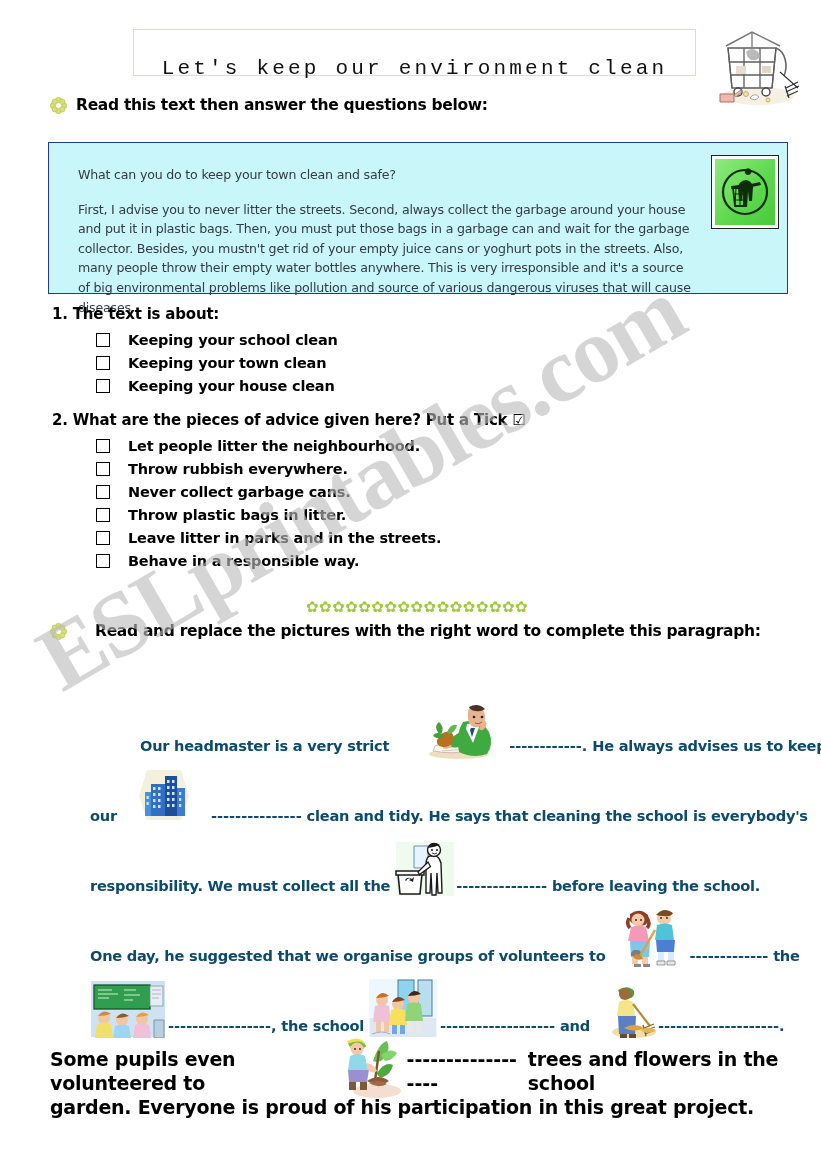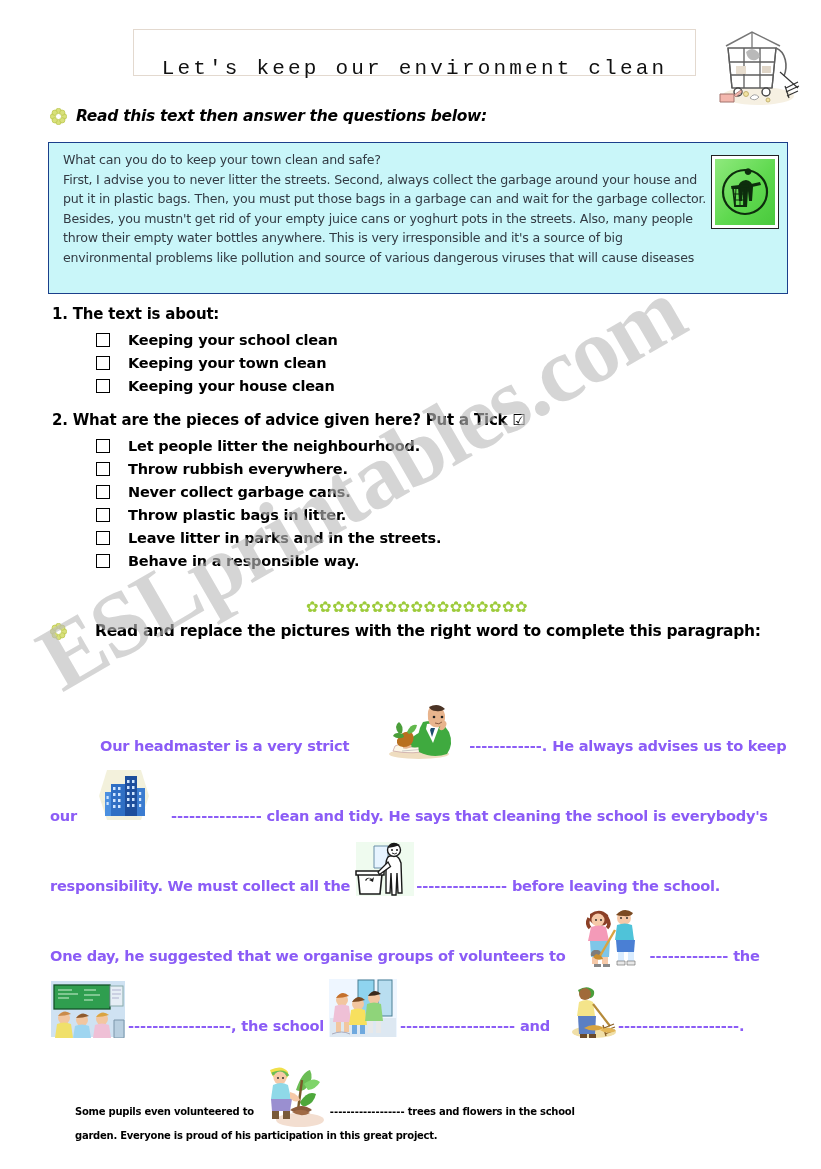--- a/index.html
+++ b/index.html
@@ -104,21 +104,21 @@
     position: absolute;
     left: 14px;
     top: 7px;
     width: 645px;
     font-family: "DejaVu Sans", sans-serif;
     font-size: 12.6px;
     line-height: 19.6px;
     color: #333b44;
     letter-spacing: -.2px;
   }
-  .passage-text p { margin: 0; }
+  .passage-text p { margin: 15px; }
   .recycle-sign {
     position: absolute;
     right: 8px;
     top: 12px;
     width: 68px;
     height: 74px;
     background: #ffffff;
     border: 1px solid #222;
     box-sizing: border-box;
     padding: 3px;
@@ -191,50 +191,50 @@
     z-index: 4;
   }
   .gf-line {
     position: relative;
     height: 70px;
     font-family: "DejaVu Sans", sans-serif;
     font-size: 14.6px;
     font-weight: bold;
     letter-spacing: -.25px;
     white-space: nowrap;
-    color: #8b5cf6;
+    color: #0c4a6e;
+    margin-left: 40px;
   }
   .gf-inline {
     position: absolute;
     bottom: 2px;
     left: 0;
     display: flex;
     align-items: flex-end;
     gap: 0px;
   }
   .gf-inline.indent { left: 50px; }
   .dash { letter-spacing: 0px; }
   .art-slot {
     display: inline-block;
     position: relative;
     vertical-align: bottom;
   }
   .art-slot svg { display: block; }
   .final-lines {
     position: absolute;
     left: 0;
-    top: 1100px;
+    top: 1071px;
     width: 740px;
     font-family: "DejaVu Sans", sans-serif;
-    font-size: 10px;
+    font-size: 19px;
     font-weight: bold;
     letter-spacing: -.25px;
     line-height: 24px;
     z-index: 4;
-    margin-left: 25px;
   }
 </style>
 </head>
 <body>
 
 <div class="watermark">ESLprintables.com</div>
 
 <div class="title-wrap">
   <span class="title-text">Let's keep our environment clean</span>
 </div>
@@ -261,21 +261,21 @@
       <path d="M79 64 L83 76"></path>
     </g>
     <path d="M14 72 l14 0 0 8 -14 0z" fill="#f3b7ad" stroke="#a2736c" stroke-width="1"></path>
     <path d="M28 73 l7 -5 1 2 -6 5z" fill="#f3b7ad" stroke="#a2736c" stroke-width="0.8"></path>
     <path d="M44 76 q4 -6 9 -1 q-4 5 -9 1z" fill="#fff" stroke="#999" stroke-width="0.9"></path>
     <circle cx="40" cy="72" r="2.5" fill="#f2e3a2" stroke="#b7a55e" stroke-width="0.8"></circle>
     <circle cx="62" cy="78" r="2" fill="#f2e3a2" stroke="#b7a55e" stroke-width="0.8"></circle>
   </svg>
 </div>
 
-<div class="instruction" style="left:50px; top:107px;font-style:italic;">
+<div class="instruction" style="left:50px; top:96px;">
   <span class="flower-bullet">
     <svg viewBox="0 0 17 17" width="17" height="17">
       <g fill="#d8e07a" stroke="#b9c449" stroke-width="0.7">
         <circle cx="8.5" cy="3.2" r="2.9"></circle>
           <circle cx="13.8" cy="8.5" r="2.9"></circle>
         <circle cx="8.5" cy="13.8" r="2.9"></circle>
           <circle cx="3.2" cy="8.5" r="2.9"></circle>
         <circle cx="12.3" cy="4.7" r="2.6"></circle>
           <circle cx="12.3" cy="12.3" r="2.6"></circle>
         <circle cx="4.7" cy="12.3" r="2.6"></circle>

